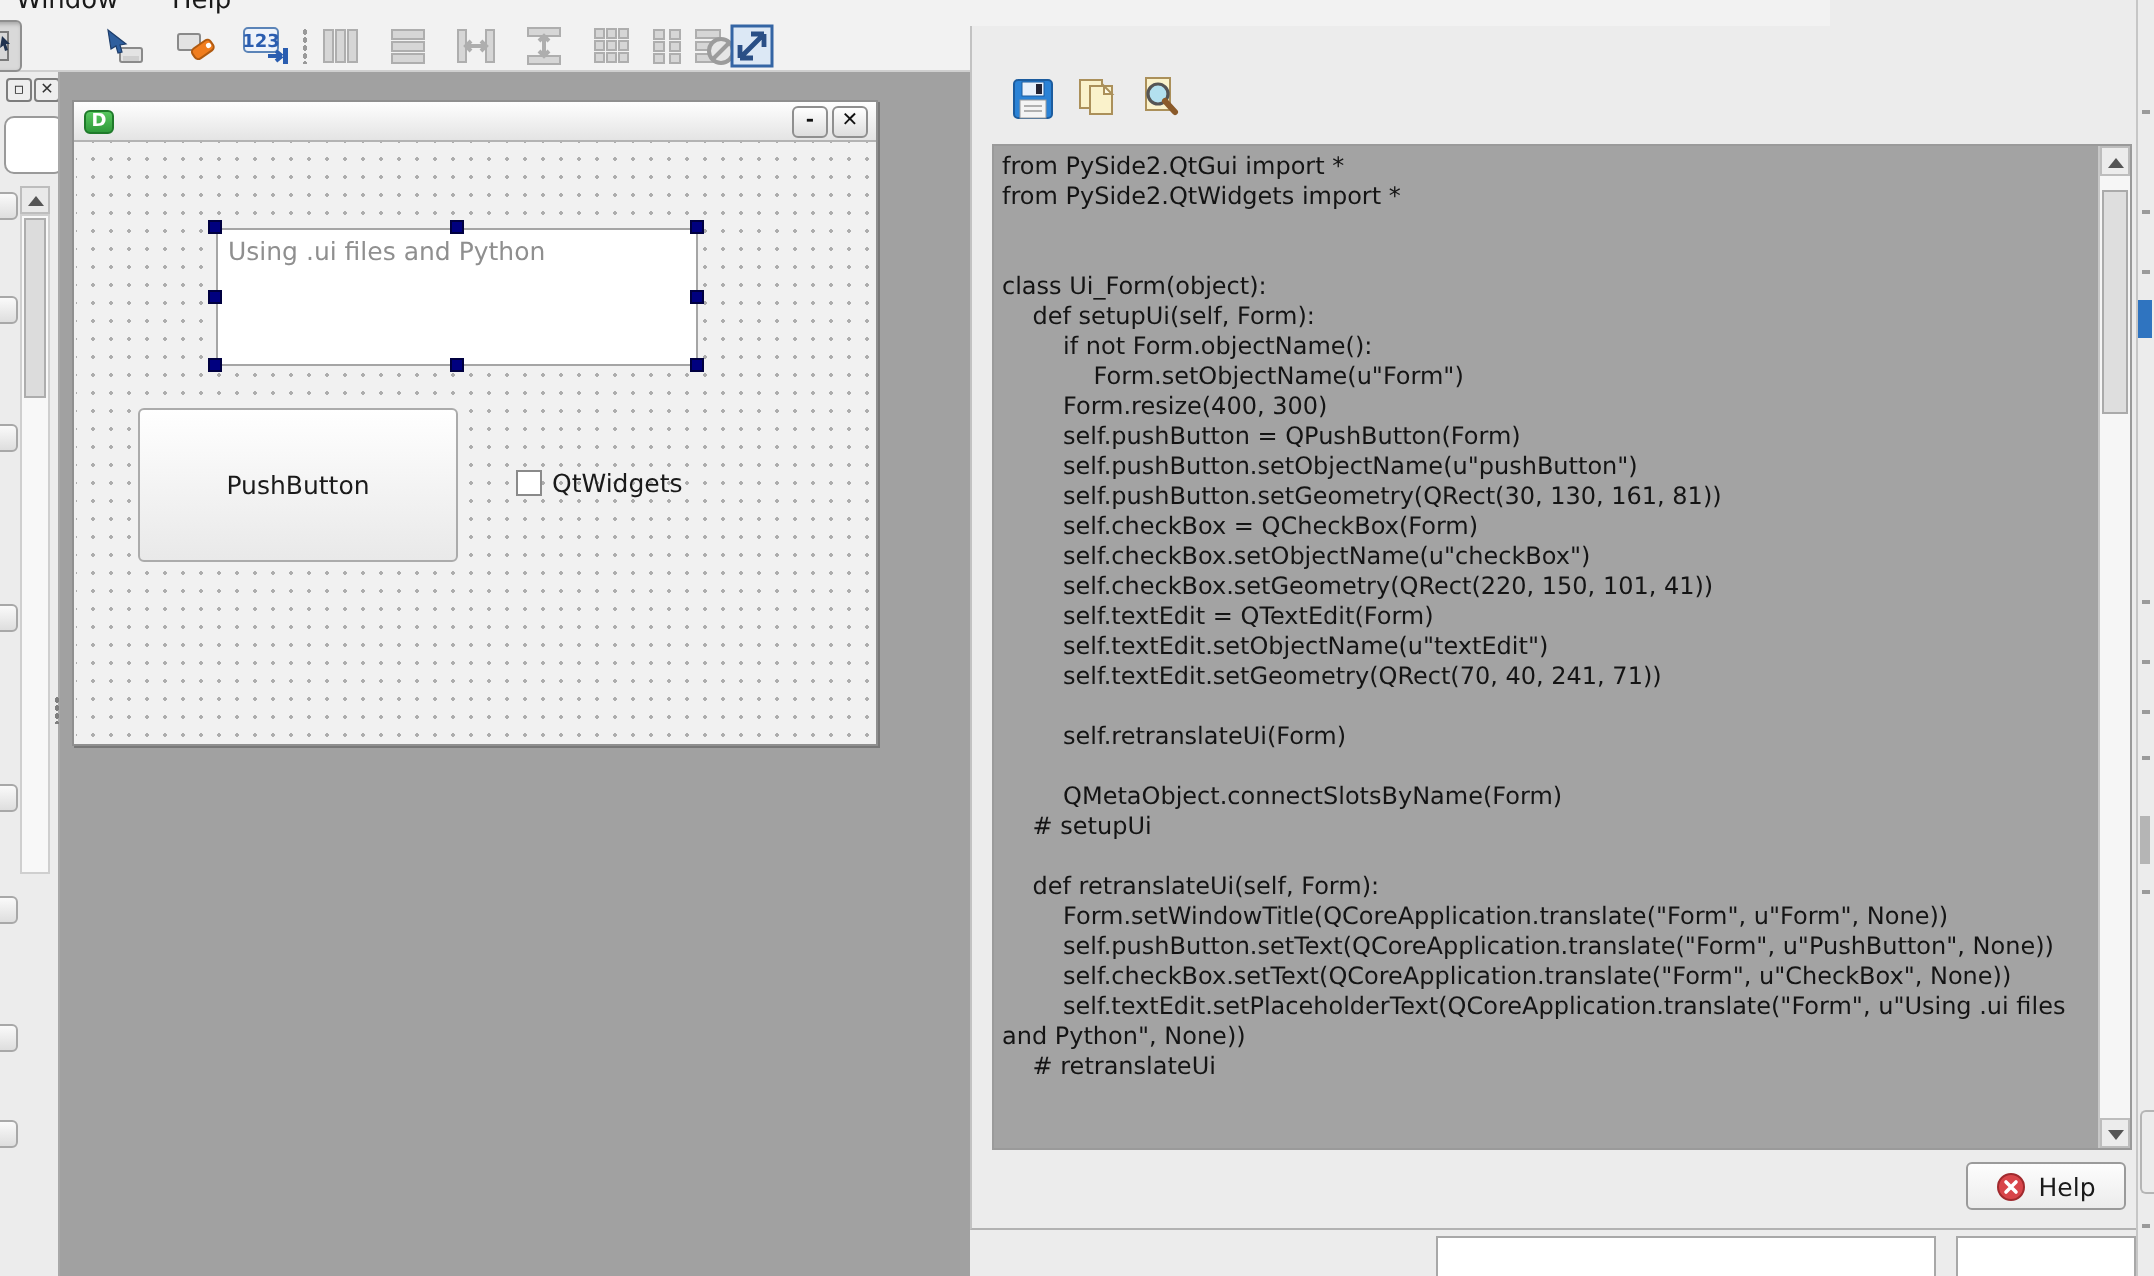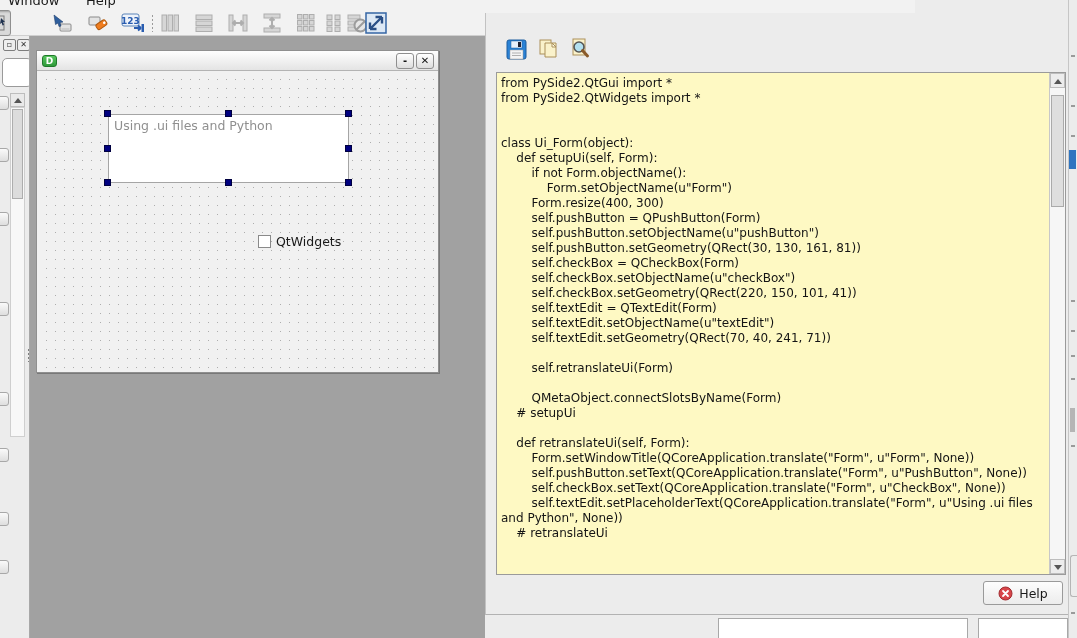--- a/index.html
+++ b/index.html
@@ -50,21 +50,21 @@
   .w-push { position:absolute; left:31px; top:133px; width:160px; height:77px; border:1px solid #ababab; border-radius:3px;
             background:linear-gradient(#ffffff,#f4f4f4 50%,#e9e9e9); display:flex; align-items:center; justify-content:center;
             font-size:12.5px; color:#1a1a1a; }
   .w-check { position:absolute; left:220px; top:163px; display:flex; align-items:center; gap:5px; }
   .w-check .box { width:13px; height:13px; background:#fff; border:1px solid #8a8a8a; }
   .w-check .lbl { font-size:12.5px; color:#1a1a1a; }
 
   
   .dialog { left:485px; top:13px; width:583px; height:602px; background:#ececec; border-left:1px solid #c2c2c2; border-bottom:1px solid #b2b2b2; }
   .dlg-tbtn { position:absolute; top:24px; width:24px; height:24px; display:flex; align-items:center; justify-content:center; }
-  .codearea { position:absolute; left:10px; top:59px; width:570px; height:503px; background:#fef9c3; border:1px solid #9a9a9a; overflow:hidden; }
+  .codearea { position:absolute; left:10px; top:59px; width:570px; height:503px; background:#a3a3a3; border:1px solid #9a9a9a; overflow:hidden; }
   .codearea pre { position:absolute; left:4px; top:3px; right:19px; font-family:"DejaVu Sans", sans-serif;
                   font-size:12px; line-height:15px; color:#141414; white-space:pre-wrap; word-break:break-word; }
   .code-sb { position:absolute; right:0; top:0; width:16px; height:100%; background:#f6f6f6; border-left:1px solid #c8c8c8; }
   .code-sb .arrow { position:absolute; left:0; width:15px; height:15px; background:#ececec; border:1px solid #bdbdbd; }
   .code-sb .up { top:0; } .code-sb .dn { bottom:0; }
   .code-sb .up::after { content:""; position:absolute; left:3px; top:5px; border-left:4px solid transparent; border-right:4px solid transparent; border-bottom:5px solid #555; }
   .code-sb .dn::after { content:""; position:absolute; left:3px; top:5px; border-left:4px solid transparent; border-right:4px solid transparent; border-top:5px solid #555; }
   .code-sb .thumb { position:absolute; left:1px; top:22px; width:13px; height:112px; background:#dedede; border:1px solid #aaa; }
   .close-btn { position:absolute; left:497px; top:568px; width:80px; height:24px; border:1px solid #9a9a9a; border-radius:3px;
                background:linear-gradient(#fdfdfd,#ececec); display:flex; align-items:center; justify-content:center; gap:6px;
@@ -239,20 +239,21 @@
 
       <div class="handle" style="left:66px;  top:39px;"></div>
       <div class="handle" style="left:187px; top:39px;"></div>
       <div class="handle" style="left:307px; top:39px;"></div>
       <div class="handle" style="left:66px;  top:74px;"></div>
       <div class="handle" style="left:307px; top:74px;"></div>
       <div class="handle" style="left:66px;  top:108px;"></div>
       <div class="handle" style="left:187px; top:108px;"></div>
       <div class="handle" style="left:307px; top:108px;"></div>
 
+      <div class="w-push">PushButton</div>
       <div class="w-check">
         <span class="box"></span>
         <span class="lbl">QtWidgets</span>
       </div>
     </div>
   </div>
 </div>
 
 <div class="abs dialog">
   <div class="dlg-tbtn" style="left:18px;">

